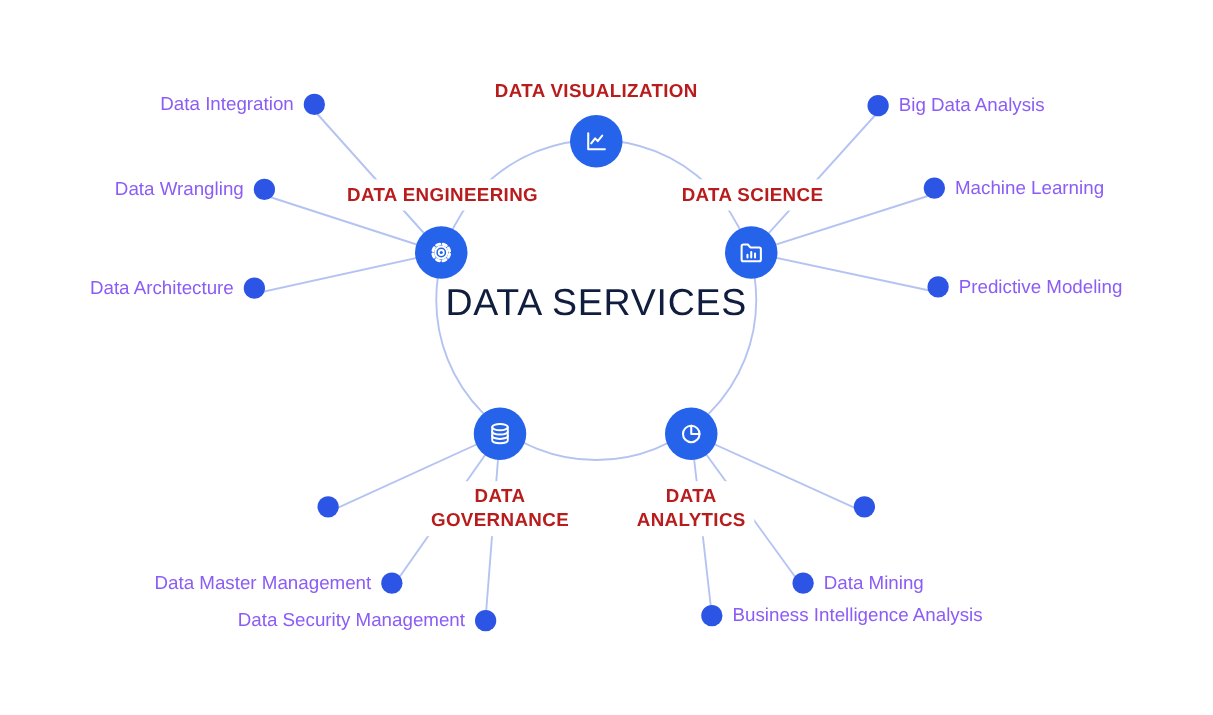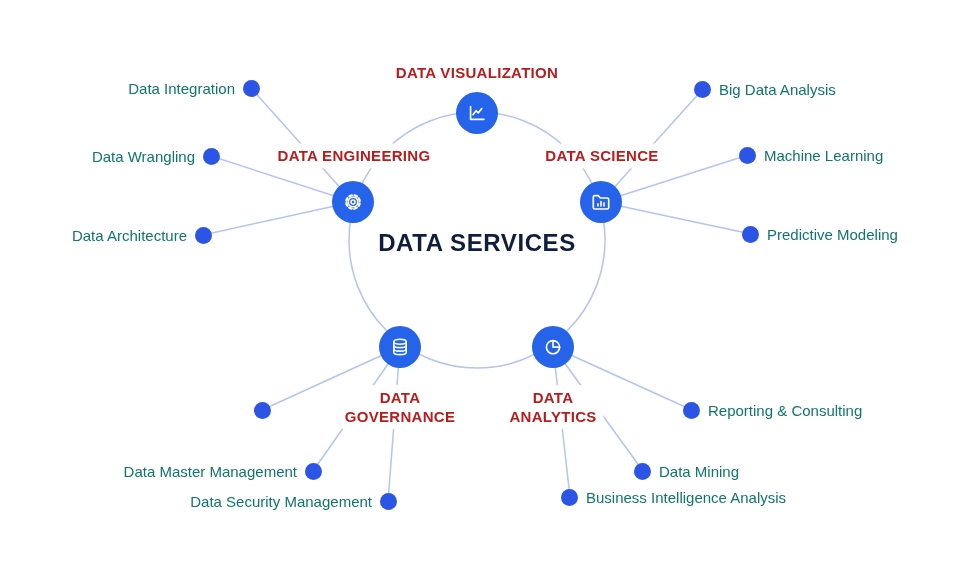--- a/index.html
+++ b/index.html
@@ -5,22 +5,22 @@
   html,body{margin:0;padding:0;background:#ffffff;}
   body{font-family:"Liberation Sans",sans-serif;}
   .stage{position:relative;width:970px;height:572px;background:#ffffff;overflow:hidden;}
 
   
   .links{position:absolute;left:0;top:0;z-index:0;}
 
   
   .center-title{
     position:absolute;left:477px;top:243px;transform:translate(-50%,-50%);
-    z-index:1;text-align:center;color:#101d3e;font-weight:700;
-    font-size:24px;line-height:1.05;letter-spacing:.6px;
+    z-index:1;text-align:center;color:#101d3e;font-weight:400;
+    font-size:30px;line-height:1.05;letter-spacing:.6px;
   }
 
   
   .cat-label{
     position:absolute;transform:translate(-50%,-50%);z-index:1;
     background:#ffffff;padding:3px 7px;text-align:center;
     color:#b91c1c;font-weight:700;font-size:15px;letter-spacing:.3px;
     line-height:1.27;white-space:nowrap;
   }
   .cat-label .cat-line{display:block;}
@@ -28,22 +28,22 @@
   
   .node{
     position:absolute;width:42px;height:42px;border-radius:50%;
     background:#2563eb;display:flex;align-items:center;justify-content:center;
     z-index:2;
   }
   .node svg{display:block;}
 
   
   .item{
-    position:absolute;display:flex;align-items:center;gap:8px;height:26px;
-    z-index:2;font-size:15px;color:#0f766e;white-space:nowrap;
+    position:absolute;display:flex;gap:8px;height:26px;
+    z-index:2;font-size:15px;color:#8b5cf6;white-space:nowrap;
   }
   .dot{width:17px;height:17px;border-radius:50%;background:#2c55e6;flex:none;}
 </style>
 </head>
 <body>
 
 <div class="stage">
 
   <svg class="links" width="970" height="572" viewBox="0 0 970 572">
     <g stroke="#b4c3f2" stroke-width="1.5" fill="none">
@@ -155,21 +155,20 @@
     <span>Data Master Management</span>
     <span class="dot"></span>
   </div>
   <div class="item" style="right:573px;top:488px">
     <span>Data Security Management</span>
     <span class="dot"></span>
   </div>
 
   <div class="item" style="left:683px;top:397px">
     <span class="dot"></span>
-    <span>Reporting &amp; Consulting</span>
   </div>
   <div class="item" style="left:634px;top:458px">
     <span class="dot"></span>
     <span>Data Mining</span>
   </div>
   <div class="item" style="left:561px;top:484px">
     <span class="dot"></span>
     <span>Business Intelligence Analysis</span>
   </div>
 

